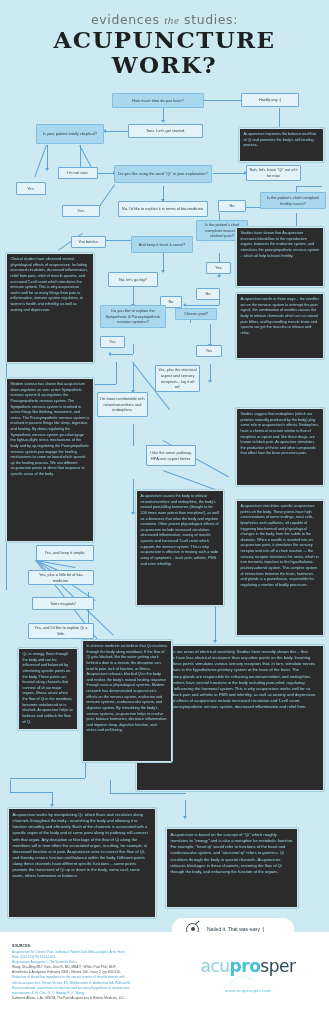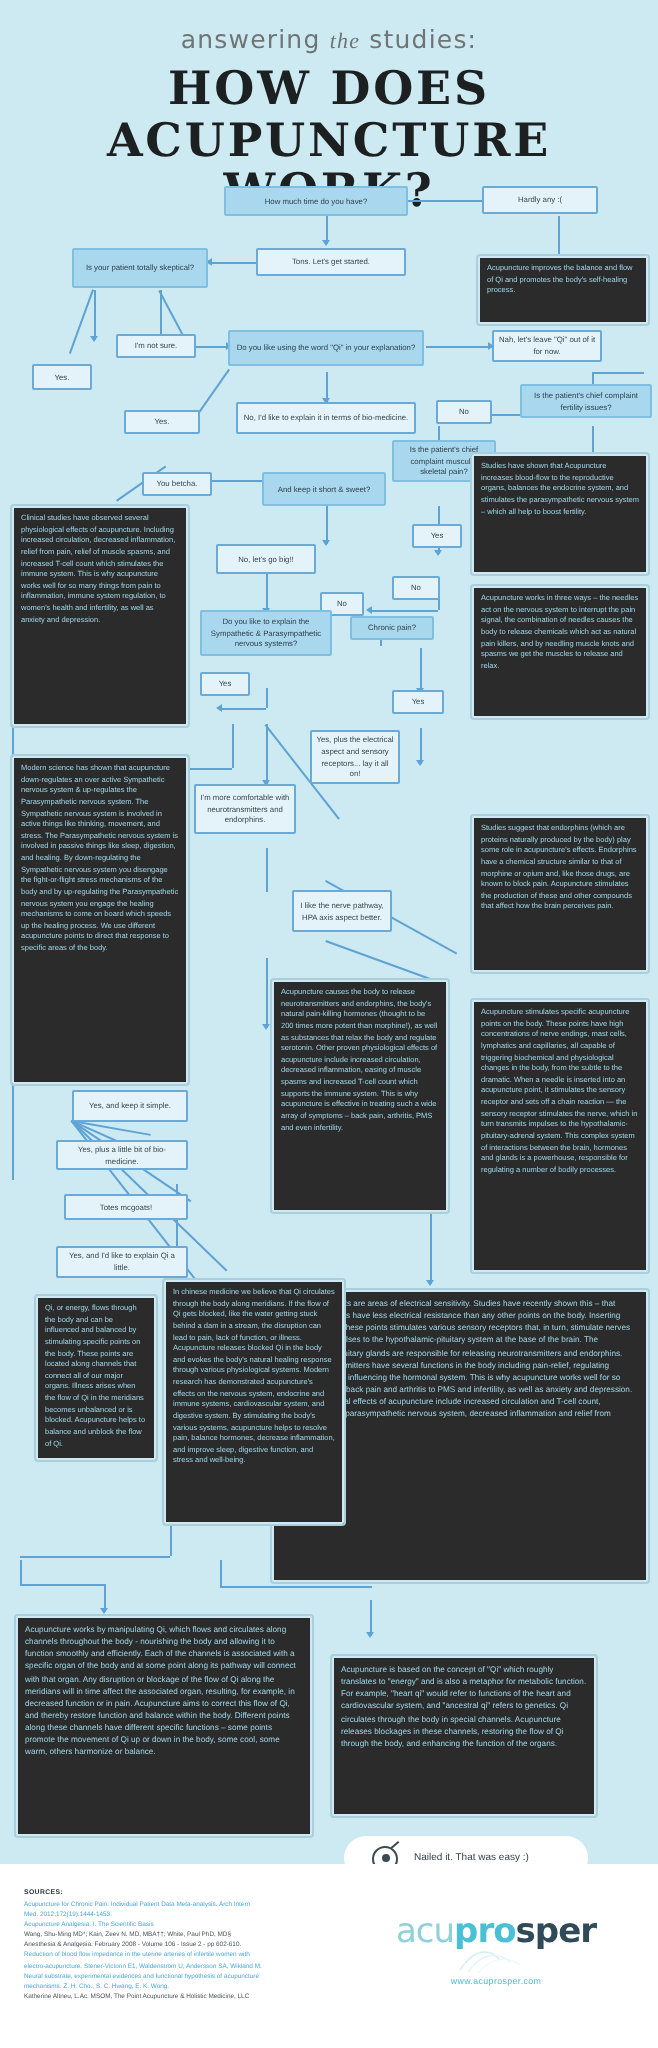--- a/index.html
+++ b/index.html
@@ -121,39 +121,38 @@
   .src .lk{color:#4aa8d8;}
   .brand{
     position:absolute;right:16px;top:26px;width:130px;text-align:center;
   }
   .brand-word{
     font-family:"DejaVu Sans", sans-serif;
     font-size:17px;letter-spacing:-0.5px;line-height:1;
   }
   .b-acu{color:#8fd1d8;}
   .b-pro{color:#49c0d6;font-weight:bold;}
-  .b-sper{color:#2f4a58;font-weight:bold;text-align:center;}
+  .b-sper{color:#2f4a58;font-weight:normal;text-align:center;}
   .brand-url{margin-top:13px;font-size:4.4px;color:#49bcd3;letter-spacing:.2px;}
   .swirl{
     position:absolute;left:50%;top:15px;transform:translateX(-50%);
     width:40px;height:14px;opacity:.45;
   }
 </style>
 </head>
 <body>
 
 <div id="page">
 
   <div class="hdr">
     <div class="hdr-sub">
-      <span>answering</span>
+      <span>evidences</span>
       <span class="amp">the</span>
       <span>studies:</span>
     </div>
-    <div class="hdr-t1">HOW DOES</div>
     <div class="hdr-t2">ACUPUNCTURE WORK?</div>
   </div>
 
   <div class="ln lv" style="left:163px;top:108px;height:14px;"></div>
   <div class="arrow ar-d" style="left:161px;top:120px;"></div>
   <div class="ln lh" style="left:203px;top:100px;width:62px;"></div>
   <div class="arrow ar-r" style="left:263px;top:98px;"></div>
   <div class="ln lv" style="left:279px;top:108px;height:32px;"></div>
   <div class="arrow ar-d" style="left:277px;top:138px;"></div>
 

